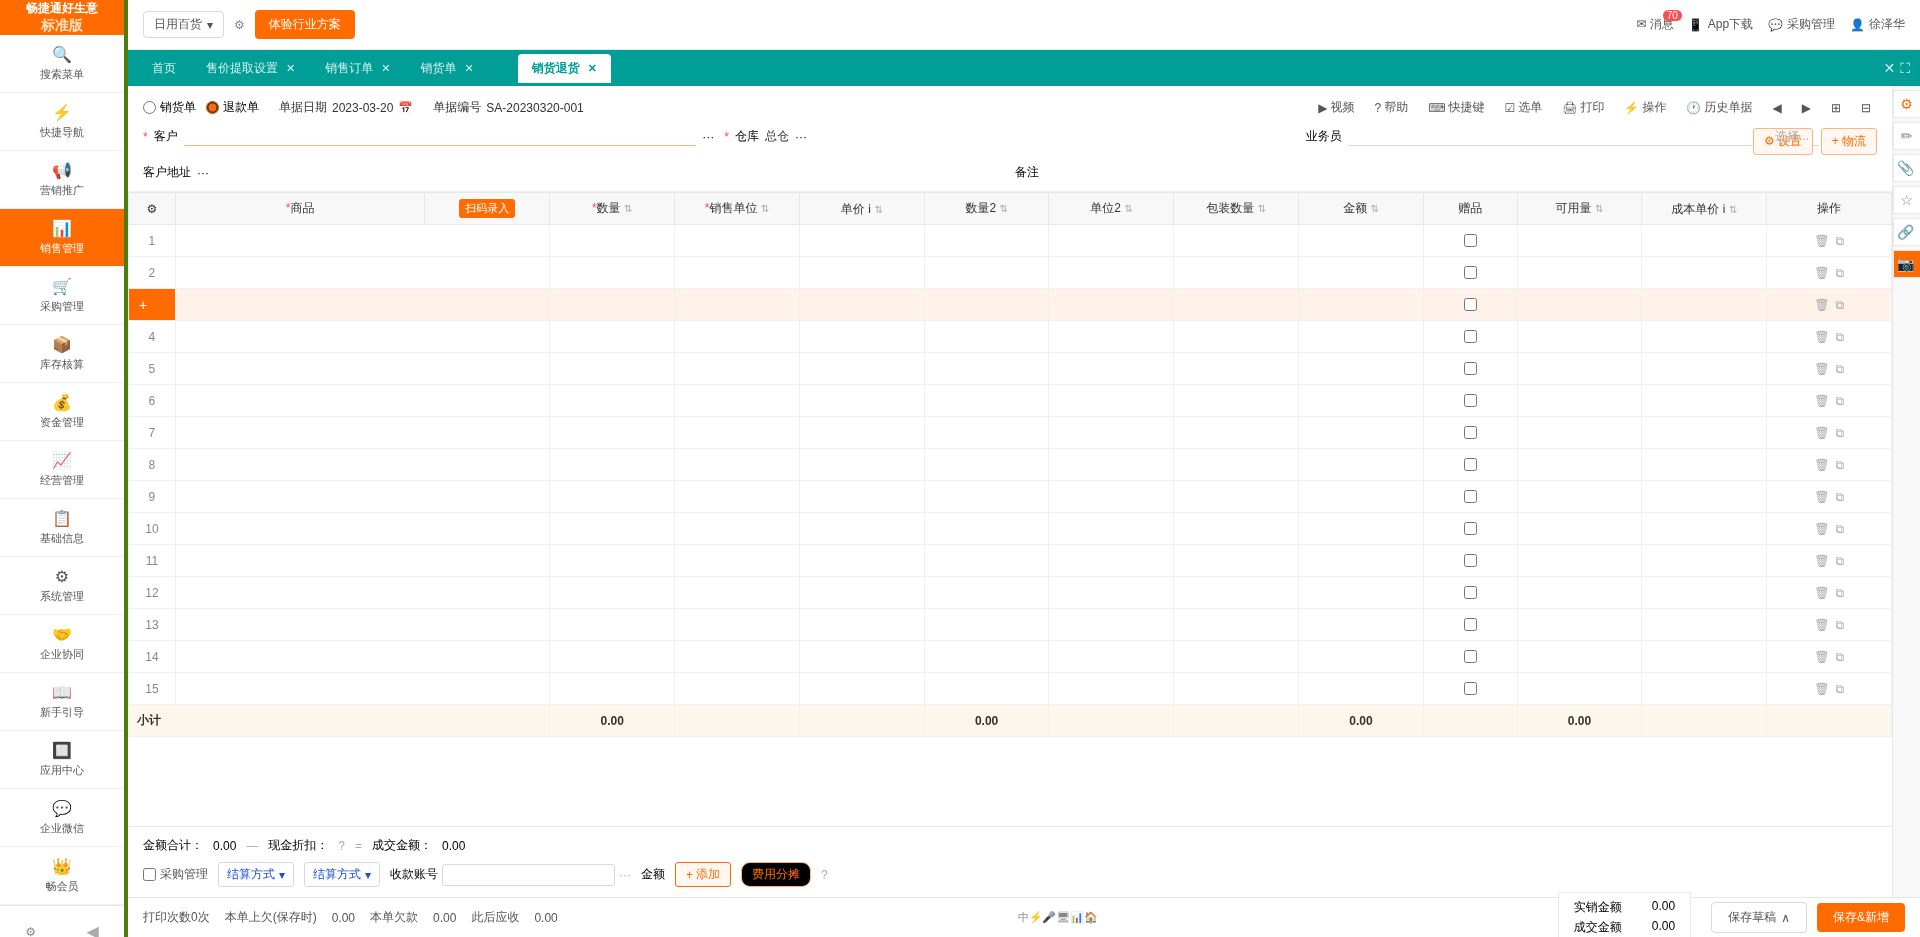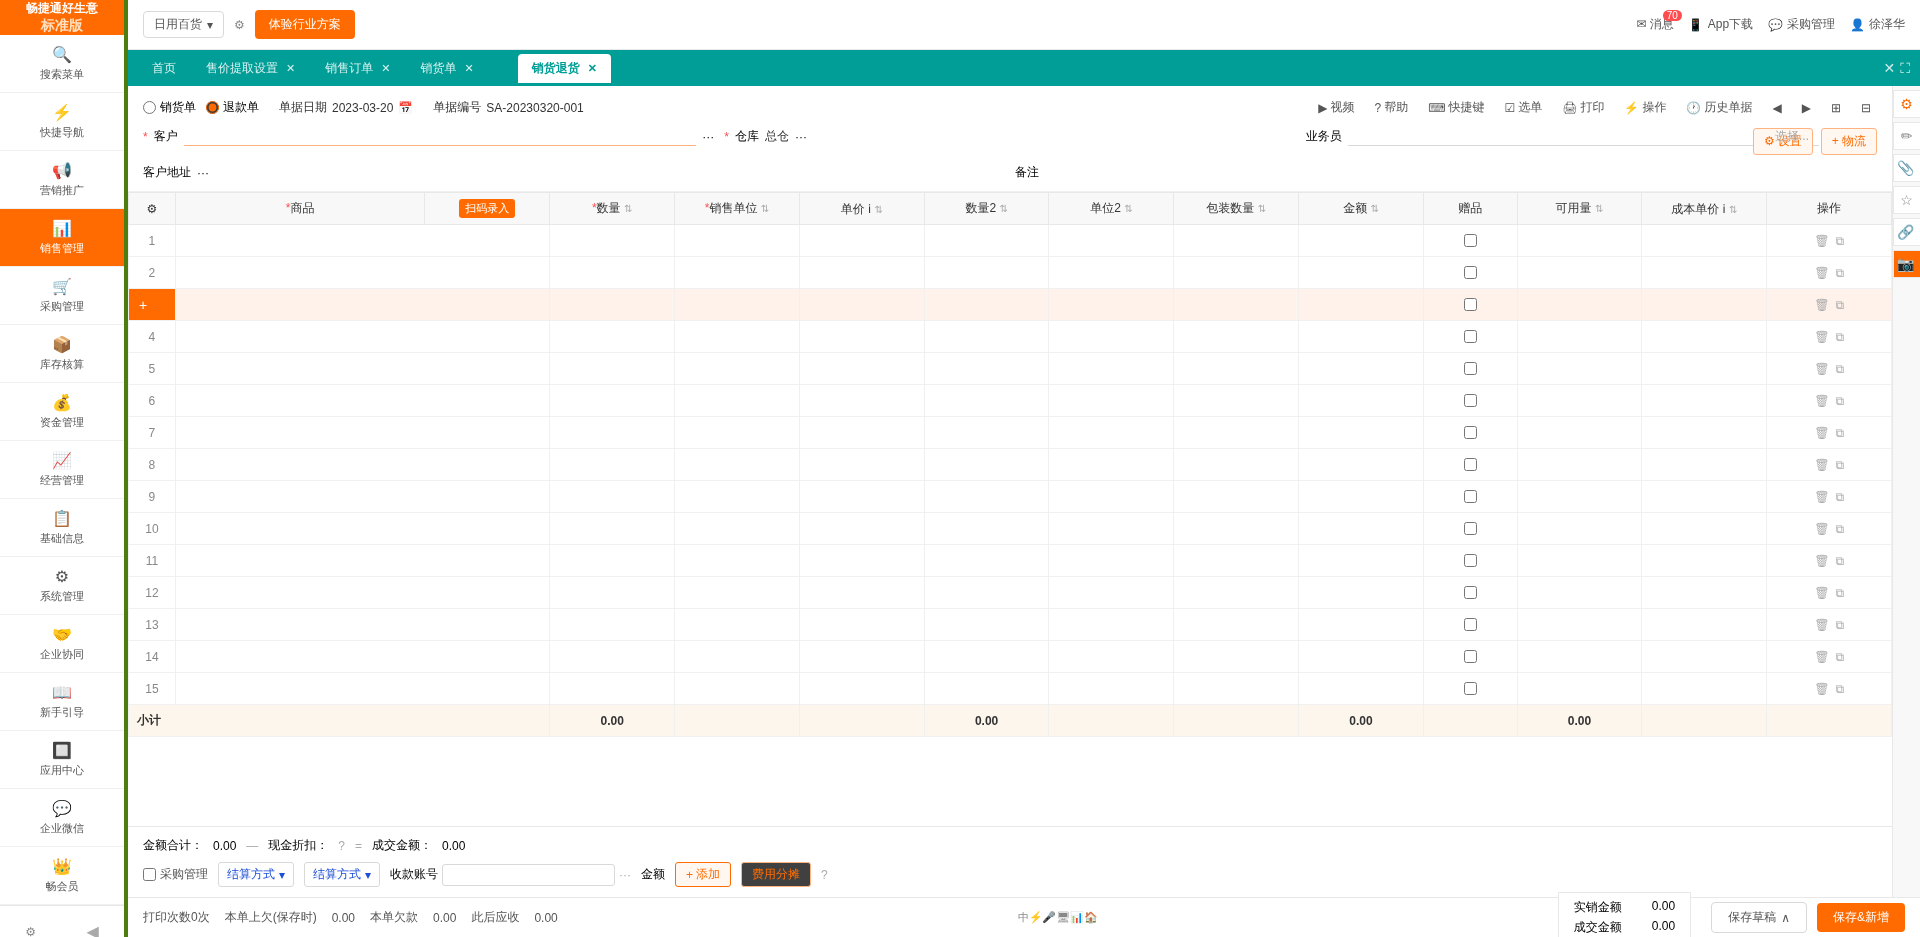--- a/index.html
+++ b/index.html
@@ -71,21 +71,21 @@
     .summary-row td { background: #fdf6ec !important; font-weight: bold; border-top: 1px solid #e8e8e8; }
 
     
     .bottom-area { padding: 10px 15px; border-top: 1px solid #e8e8e8; background: #fff; }
     .bottom-row1 { display: flex; align-items: center; gap: 10px; margin-bottom: 8px; }
     .bottom-row2 { display: flex; align-items: center; gap: 10px; }
     .checkbox-label { display: flex; align-items: center; gap: 4px; color: #555; cursor: pointer; }
     .select-input { border: 1px solid #d9d9d9; border-radius: 3px; padding: 3px 8px; color: #1d4ed8; cursor: pointer; display: flex; align-items: center; gap: 4px; }
     .input-field { border: 1px solid #d9d9d9; border-radius: 3px; padding: 3px 8px; flex: 1; outline: none; min-width: 60px; }
     .add-btn { background: #fff7f0; color: #ff6b00; border: 1px solid #ff6b00; border-radius: 3px; padding: 3px 10px; cursor: pointer; display: flex; align-items: center; gap: 3px; }
-    .fee-btn { background: #404040; color: #ff6b00; border: 1px solid #ffb380; border-radius: 3px; padding: 3px 10px; cursor: pointer; }
+    .fee-btn { background: #000000; color: #ff6b00; border: 1px solid #ffb380; border-radius: 9px; padding: 3px 10px; cursor: pointer; }
     .question-icon { color: #aaa; cursor: pointer; }
 
     
     .footer { height: 40px; background: #fff; border-top: 1px solid #e8e8e8; display: flex; align-items: center; padding: 0 15px; justify-content: space-between; }
     .footer-left { display: flex; align-items: center; gap: 15px; color: #555; }
     .footer-center { display: flex; align-items: center; gap: 5px; }
     .footer-right { display: flex; align-items: center; gap: 10px; }
     .save-draft-btn { background: #fff; border: 1px solid #d9d9d9; border-radius: 4px; padding: 6px 16px; cursor: pointer; color: #555; display: flex; align-items: center; gap: 5px; }
     .save-new-btn { background: #ff6b00; color: #fff; border: none; border-radius: 4px; padding: 6px 16px; cursor: pointer; font-size: 12px; display: flex; align-items: center; gap: 5px; }
 

